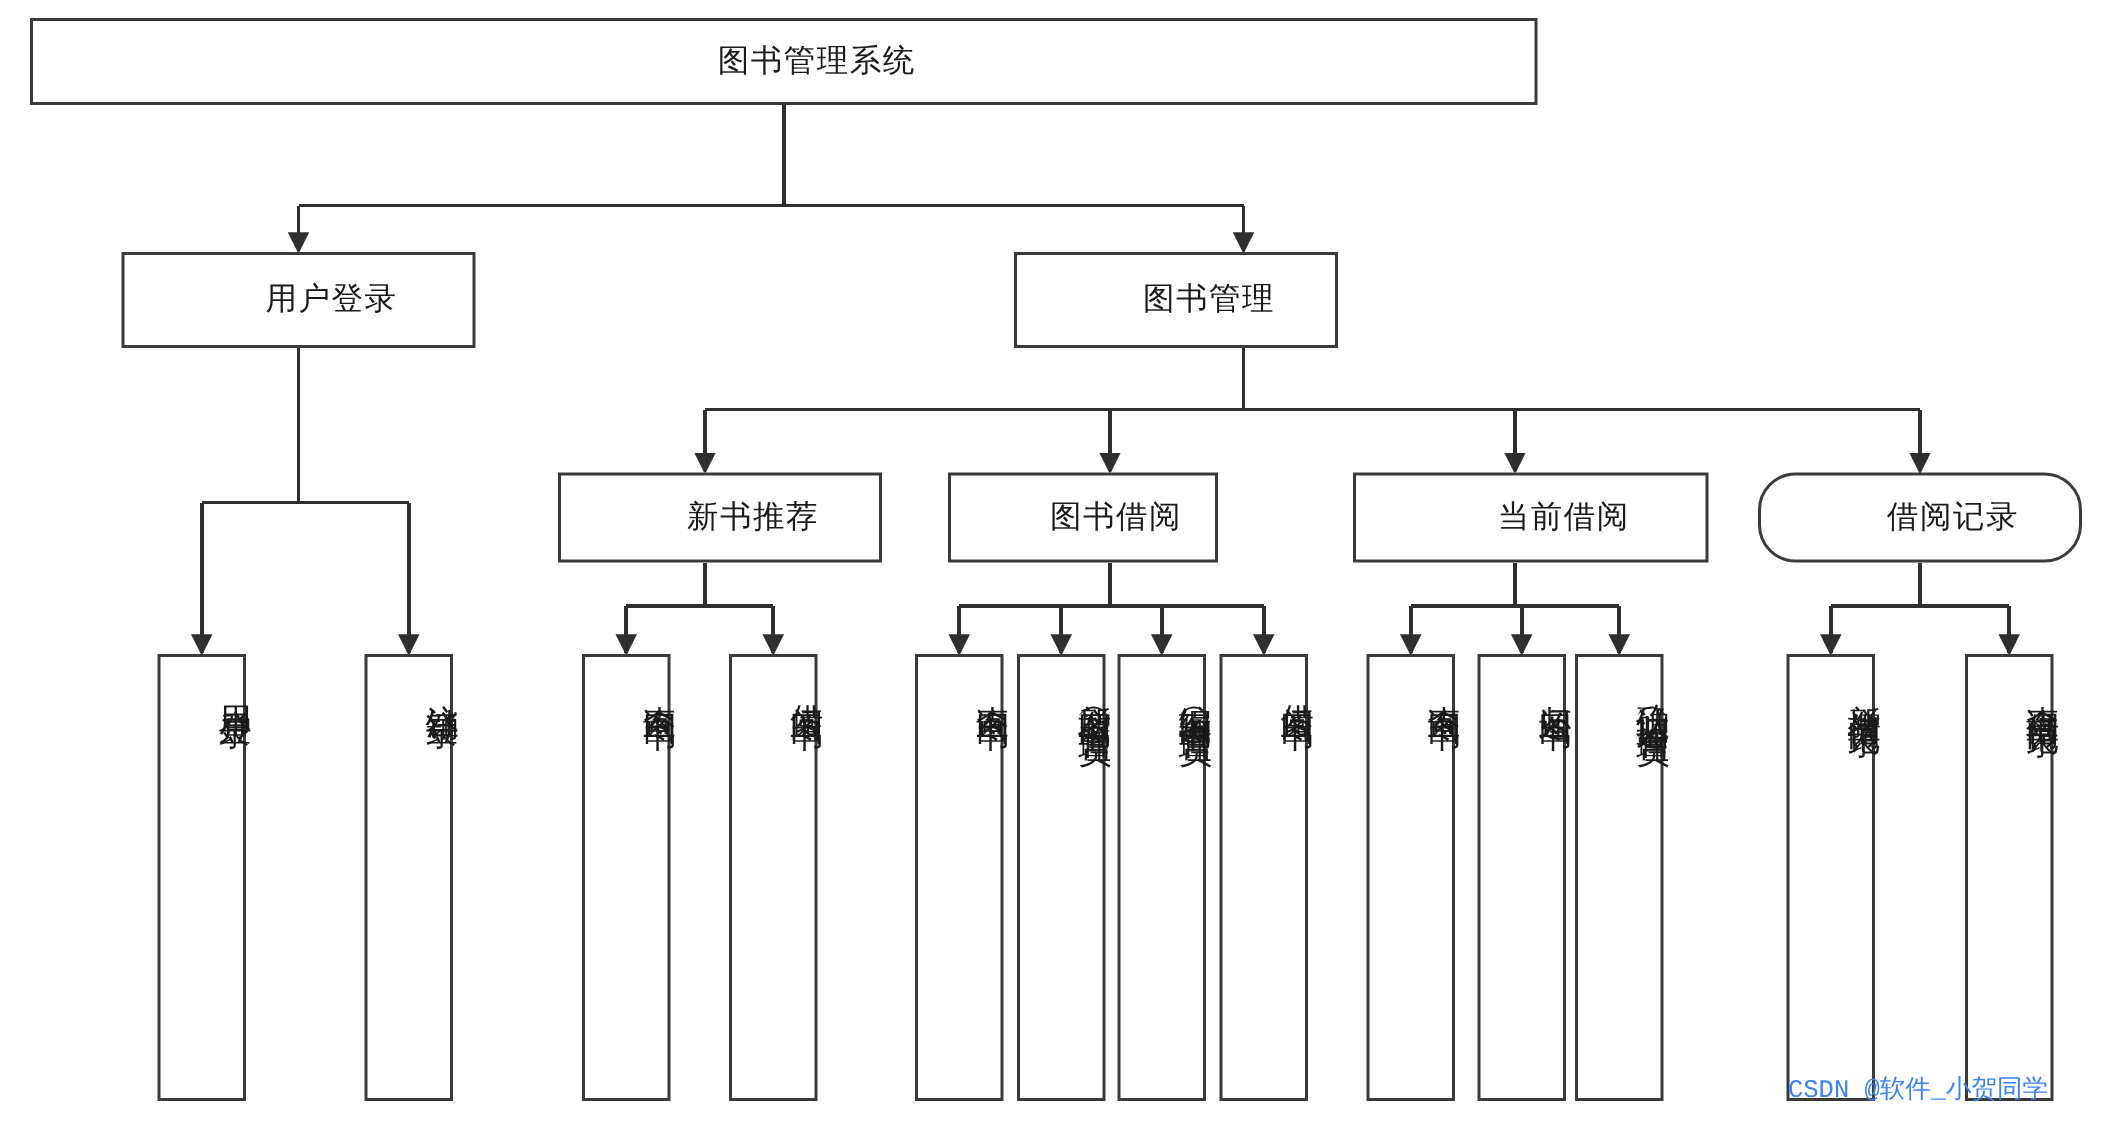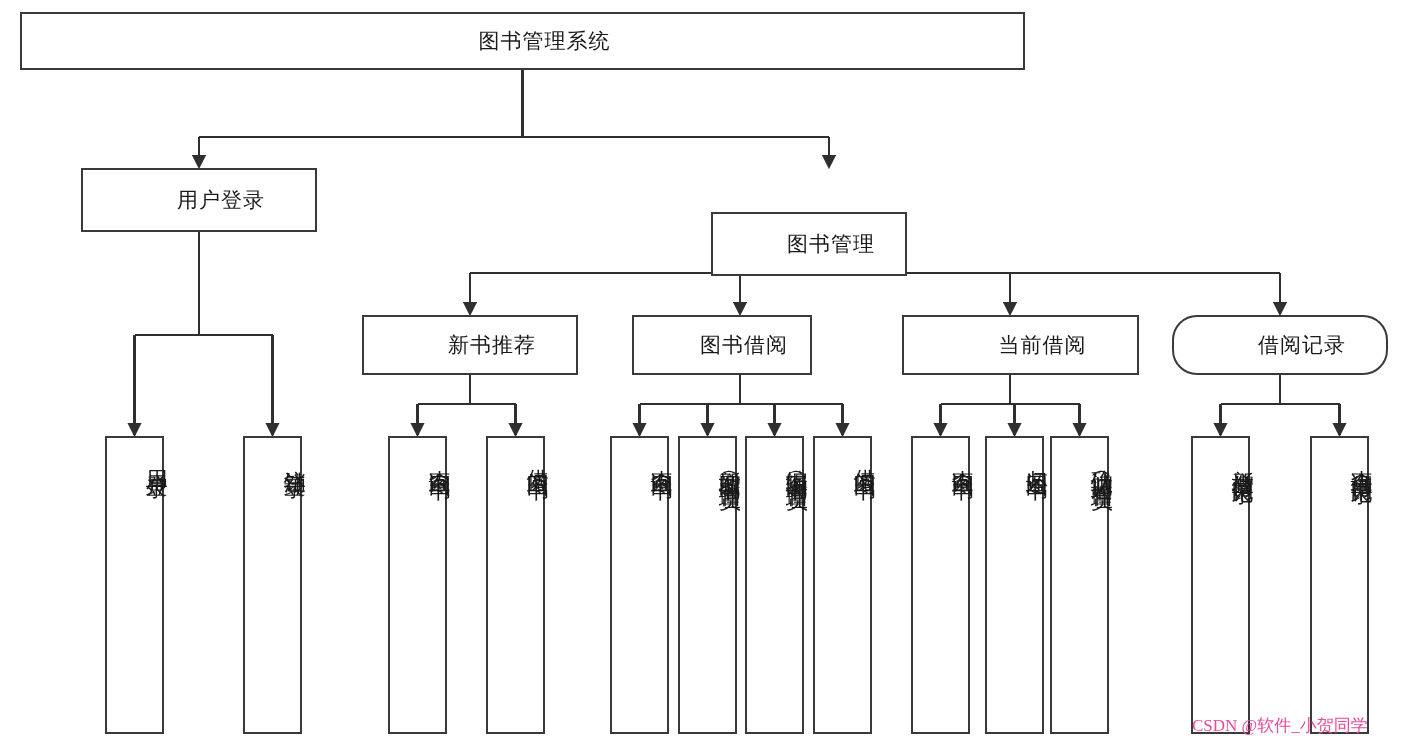--- a/index.html
+++ b/index.html
@@ -36,23 +36,23 @@
   .node.vertical .label{
     writing-mode:vertical-rl;
     text-orientation:upright;
     font-size:22px;
     letter-spacing:3px;
   }
   #watermark{
     position:absolute;
     left:1192px;top:714px;
     font-size:17px;
-    color:#ec4899;
+    color:#3b82f6;
     white-space:nowrap;
-    font-family:Liberation Serif, serif;
+    font-family:Liberation Mono, monospace;
   }
 </style>
 </head>
 <body>
 
 <div id="diagram-root">
   <svg class="links" viewBox="0 0 1405 747">
       <defs>
         <marker id="arrow" viewBox="0 0 10 10" refX="8.5" refY="5" markerWidth="6" markerHeight="6" orient="auto-start-reverse">
           <path d="M 0 0 L 10 5 L 0 10 z" fill="#2f2f2f"></path>
@@ -92,24 +92,24 @@
       <line x1="1220.5" y1="404" x2="1220.5" y2="435" stroke="#2f2f2f" stroke-width="2.4" shape-rendering="crispEdges" marker-end="url(#arrow)"></line>
       <line x1="1339.5" y1="404" x2="1339.5" y2="435" stroke="#2f2f2f" stroke-width="2.4" shape-rendering="crispEdges" marker-end="url(#arrow)"></line>
     </svg>
   <div id="nodes-layer">
       <div class="node horizontal" style="left: 20px; top: 12px; width: 1005px; height: 58px;">
         <span class="label">图书管理系统</span>
       </div>
       <div class="node horizontal" style="left: 81px; top: 168px; width: 236px; height: 64px;">
         <span class="label">用户登录</span>
       </div>
-      <div class="node horizontal" style="left: 711px; top: 168px; width: 196px; height: 64px; margin-top: 44px;">
+      <div class="node horizontal" style="left: 676px; top: 168px; width: 216px; height: 64px;">
         <span class="label">图书管理</span>
       </div>
-      <div class="node horizontal" style="left: 362px; top: 315px; width: 216px; height: 60px;">
+      <div class="node horizontal" style="left: 372px; top: 315px; width: 216px; height: 60px;">
         <span class="label">新书推荐</span>
       </div>
       <div class="node horizontal" style="left: 632px; top: 315px; width: 180px; height: 60px;">
         <span class="label">图书借阅</span>
       </div>
       <div class="node horizontal" style="left: 902px; top: 315px; width: 237px; height: 60px;">
         <span class="label">当前借阅</span>
       </div>
       <div class="node horizontal" style="left: 1172px; top: 315px; width: 216px; height: 60px; border-radius: 25px;">
         <span class="label">借阅记录</span>

